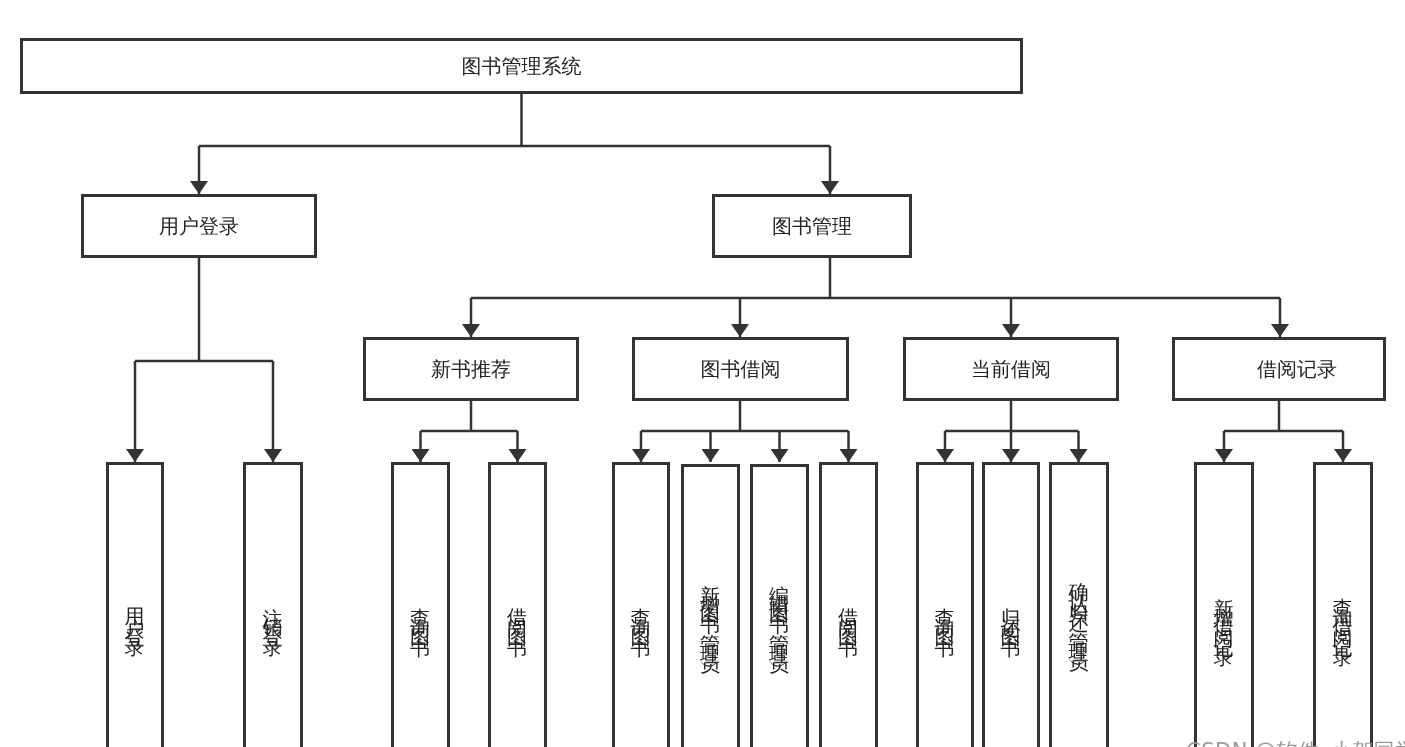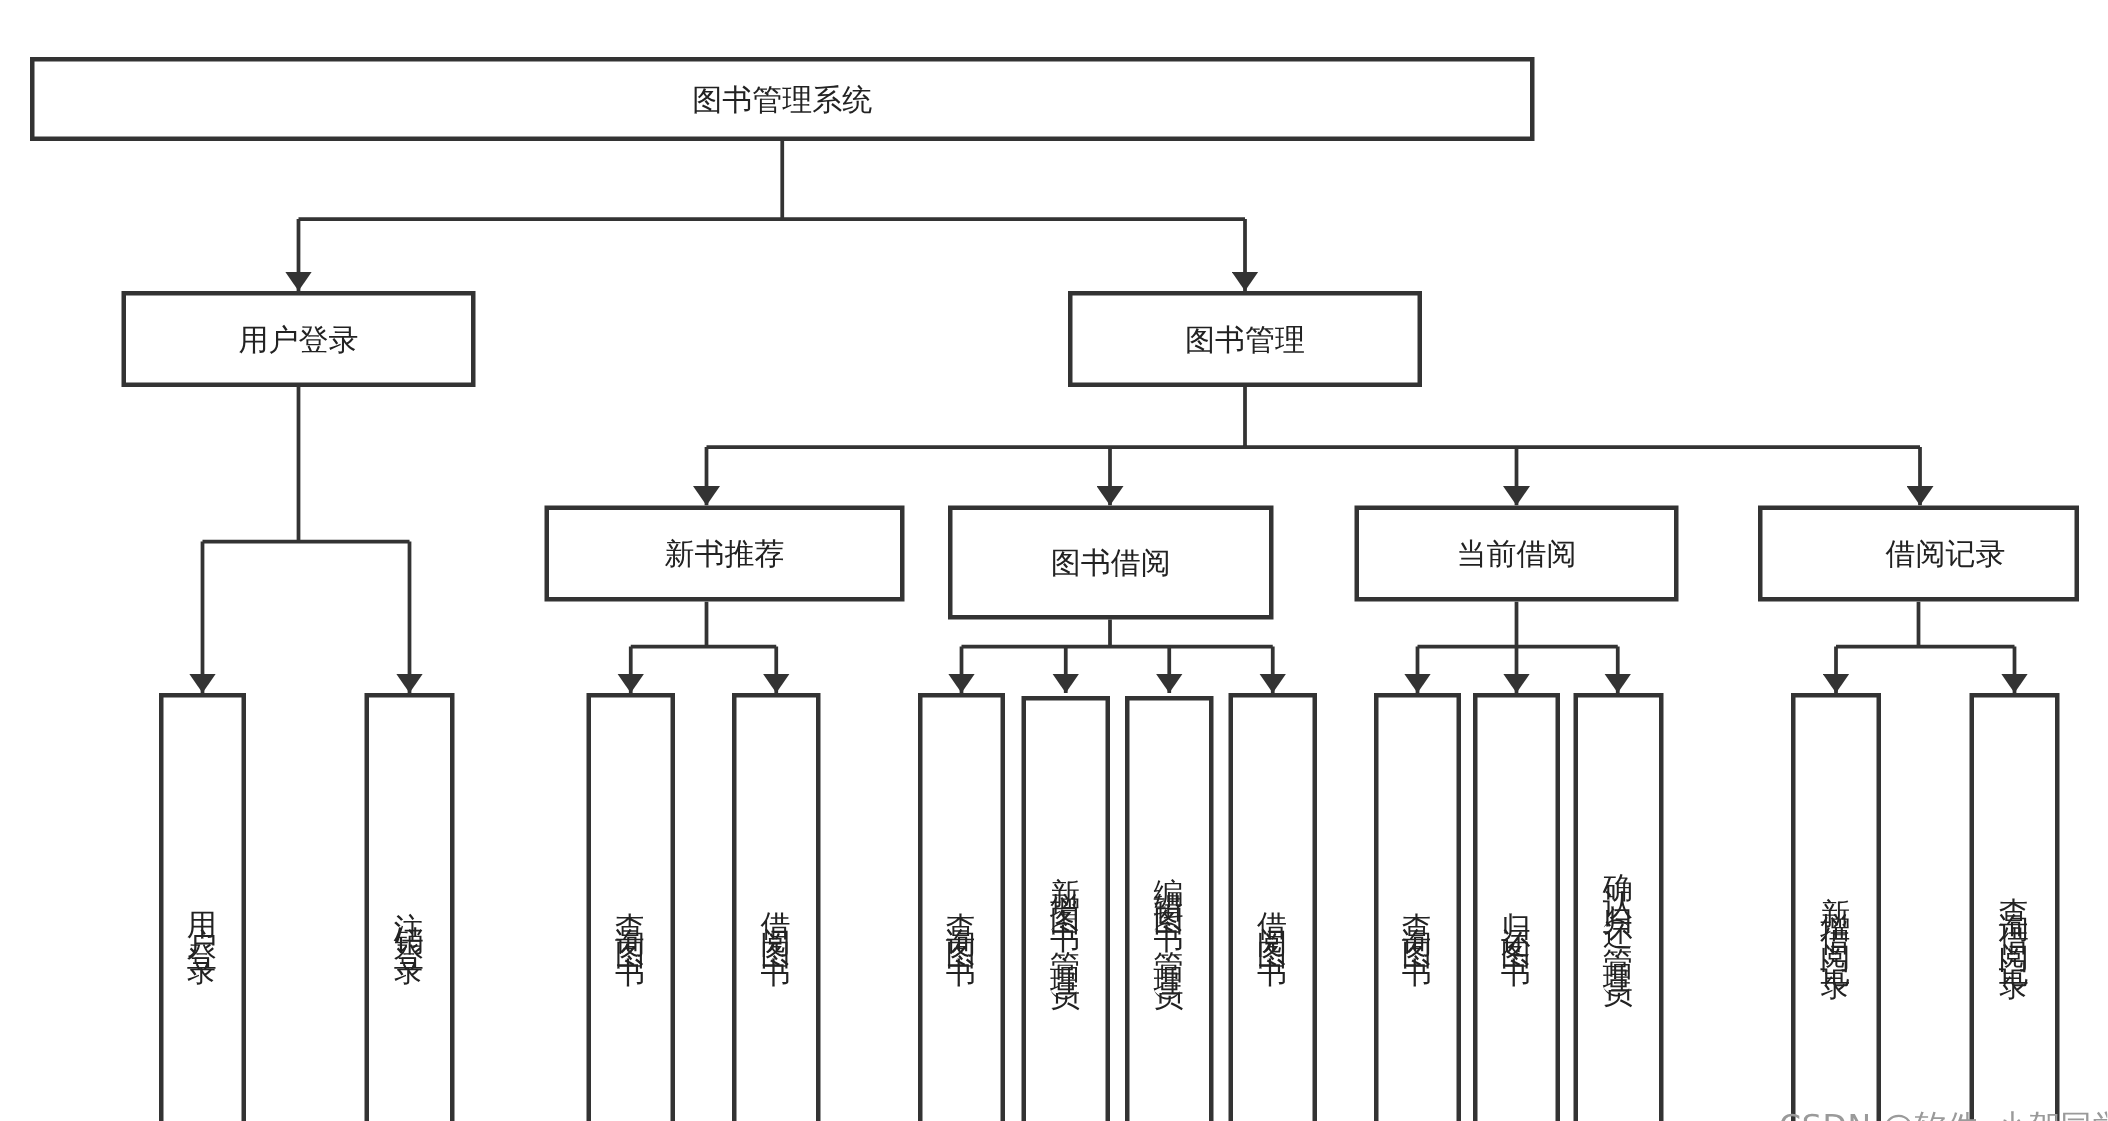--- a/index.html
+++ b/index.html
@@ -108,28 +108,28 @@
     <line class="arrow" x1="1343" y1="406" x2="1343" y2="437" marker-end="url(#arrow)"></line>
   </svg>
 
   <div class="node h" style="left:20px; top:13px; width:1003px; height:56px;">
     <span class="lbl">图书管理系统</span>
   </div>
 
   <div class="node h" style="left:81px; top:169px; width:236px; height:64px;">
     <span class="lbl">用户登录</span>
   </div>
-  <div class="node h" style="left:712px; top:169px; width:236px; height:64px;">
+  <div class="node h" style="left:712px; top:169px; width:200px; height:64px;">
     <span class="lbl">图书管理</span>
   </div>
 
-  <div class="node h" style="left:363px; top:312px; width:240px; height:64px;">
+  <div class="node h" style="left:363px; top:312px; width:216px; height:64px;">
     <span class="lbl">新书推荐</span>
   </div>
-  <div class="node h" style="left:632px; top:312px; width:217px; height:76px;">
+  <div class="node h" style="left:632px; top:312px; width:217px; height:64px;">
     <span class="lbl">图书借阅</span>
   </div>
   <div class="node h" style="left:903px; top:312px; width:216px; height:64px;">
     <span class="lbl">当前借阅</span>
   </div>
   <div class="node h" style="left:1172px; top:312px; width:214px; height:64px;padding-left:36px;">
     <span class="lbl">借阅记录</span>
   </div>
 
   <div class="node v" style="left:106px; top:437px; width:58px; height:299px;">

